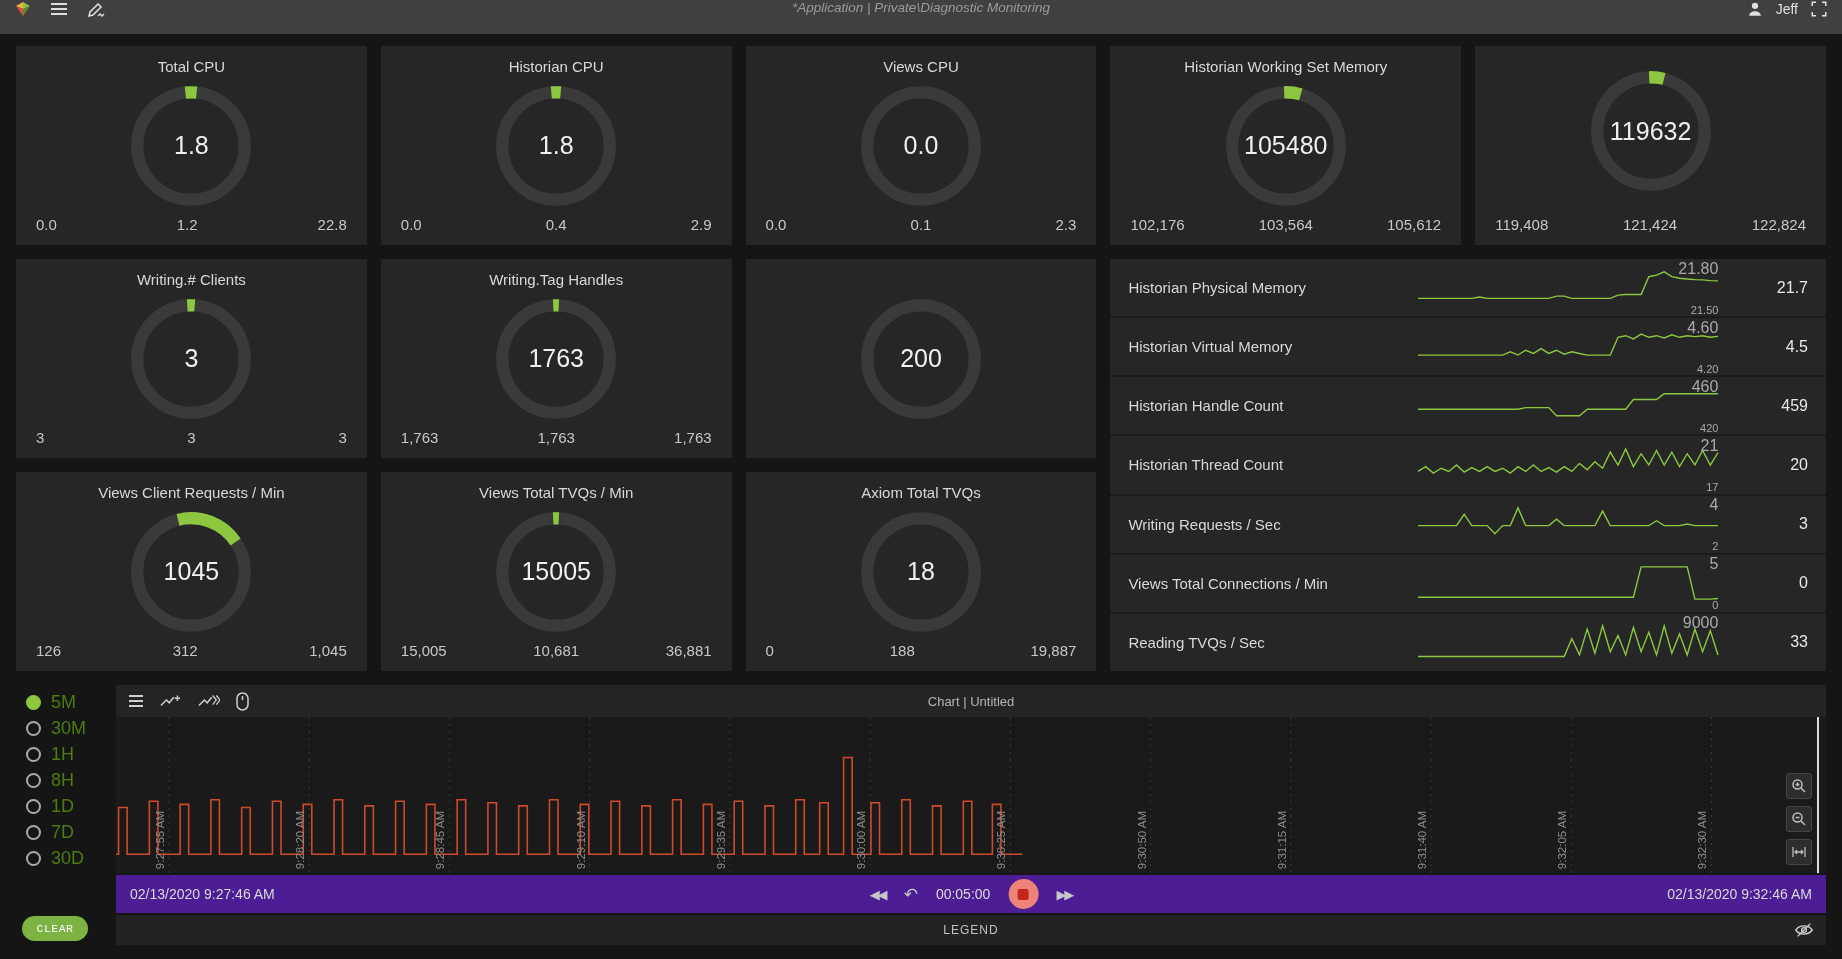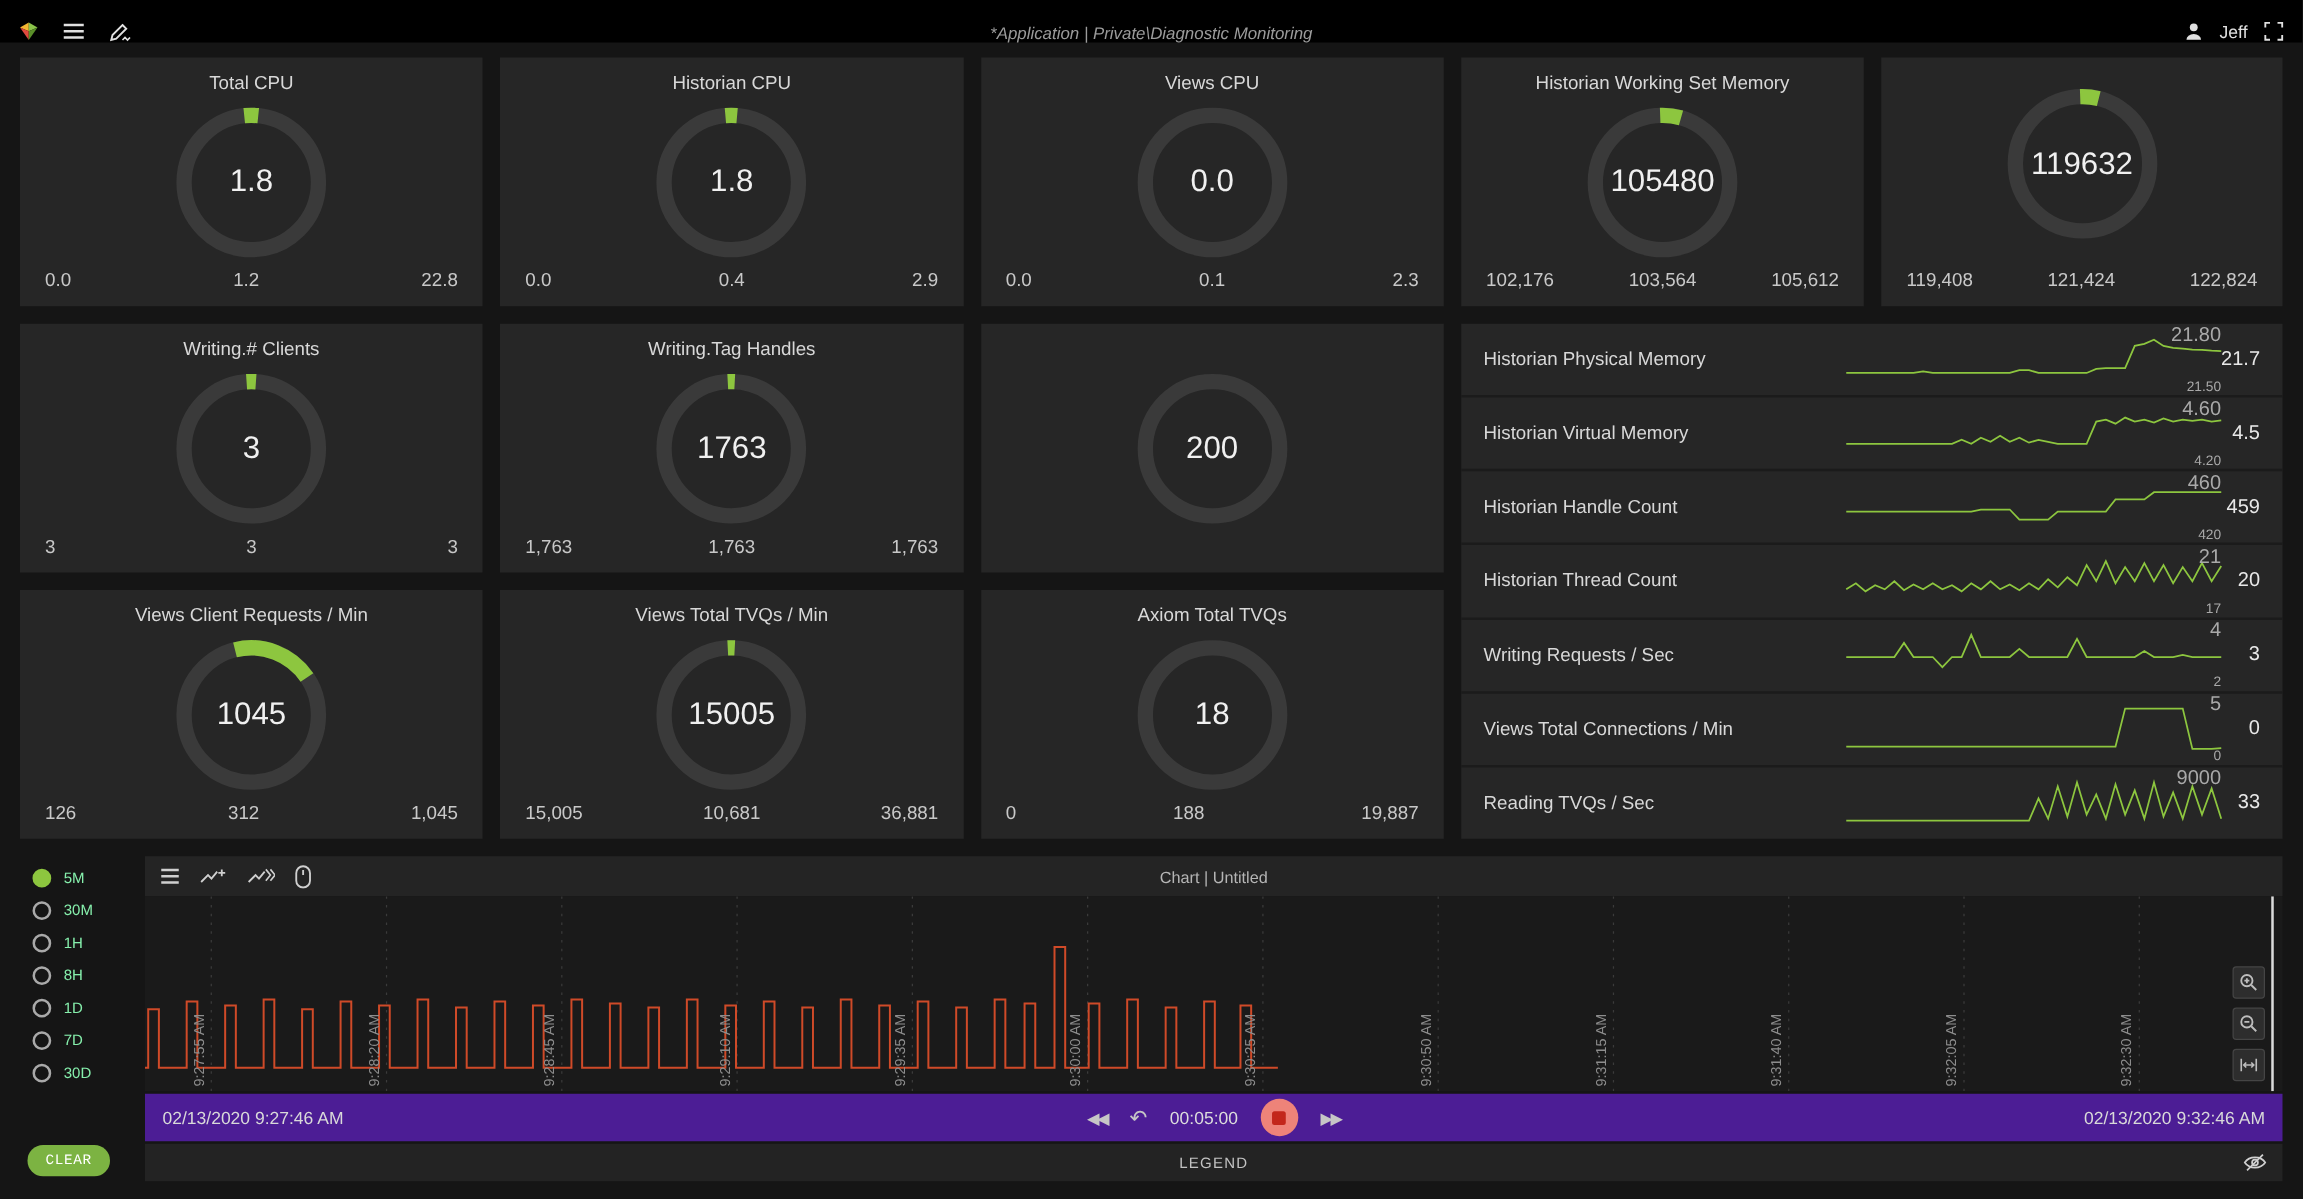--- a/index.html
+++ b/index.html
@@ -1,44 +1,44 @@
 <!DOCTYPE html>
 <html><head>
 <meta charset="utf-8">
 <style>
 *{box-sizing:border-box;margin:0;padding:0}
 body{width:1842px;height:959px;background:#151515;font-family:"Liberation Sans",sans-serif;color:#ddd;overflow:hidden}
-.topbar{height:34px;background:#000000;display:flex;align-items:flex-end;padding:0 14px;position:relative}
+.topbar{height:34px;background:#404040;display:flex;align-items:flex-start;padding:0 14px;position:relative}
 .tb-left{display:flex;align-items:center;gap:18px}
 .tb-title{position:absolute;left:50%;transform:translateX(-50%);font-style:italic;font-size:13.5px;color:#9b9b9b;white-space:nowrap}
 .tb-right{margin-left:auto;display:flex;align-items:center;gap:12px;font-size:14px;color:#e0e0e0}
 .icon-btn{display:flex;align-items:center;justify-content:center;cursor:pointer}
 svg.ico{display:block}
-.grid{margin:12px 16px 0;display:grid;grid-template-columns:repeat(3,1fr);grid-auto-rows:199px;gap:14px}
+.grid{margin:12px 16px 0;display:grid;grid-template-columns:repeat(5,1fr);grid-auto-rows:199px;gap:14px}
 .card{background:#262626;display:flex;flex-direction:column}
 .card-title{text-align:center;padding-top:12px;font-size:15px;color:#d8d8d8}
 .gauge-wrap{flex:1;position:relative;display:flex;align-items:center;justify-content:center}
 .gauge-wrap svg{width:132px;height:132px}
 .gauge-value{position:absolute;font-size:25px;color:#f0f0f0}
 .card-stats{display:flex;justify-content:space-between;padding:0 20px 12px;font-size:15px;color:#c8c8c8}
 .metrics-panel{grid-column:4/6;grid-row:2/4;background:#262626;display:flex;flex-direction:column}
 .spark-row{flex:1;display:flex;align-items:center;padding:0 18px}
 .spark-row + .spark-row{border-top:2px solid #1b1b1b}
 .spark-label{width:290px;font-size:15px;color:#d8d8d8}
 .spark-chart{position:relative;width:300px;height:38px}
 .spark-chart svg{position:absolute;inset:0;width:100%;height:100%;overflow:visible}
 .spark-hi{position:absolute;top:-9px;right:0;font-size:16px;color:#a9a9a9}
 .spark-lo{position:absolute;bottom:-9px;right:0;font-size:11px;color:#a9a9a9}
 .spark-value{flex:1;text-align:right;font-size:16px;color:#e8e8e8}
 .bottom{display:flex;margin:14px 16px 0;height:260px}
 .timeframes{width:100px;display:flex;flex-direction:column;padding:4px 0 0 2px}
 .tf-item{height:26px;display:flex;align-items:center;gap:10px;cursor:pointer;padding-left:8px}
 .tf-radio{width:15px;height:15px;border-radius:50%;border:2px solid #a9a9a9;flex:none}
 .tf-item.selected .tf-radio{border-color:#8dc63f;background:#8dc63f}
-.tf-label{font-size:12px;color:#86efac}
+.tf-label{font-size:18px;color:#4d7c0f}
 .clear-button{margin:auto 0 4px 4px;width:66px;height:25px;border:none;border-radius:13px;background:#7cb342;color:#fff;font-size:11.5px;font-family:Liberation Mono, monospace;cursor:pointer;letter-spacing:.5px}
 .chart-panel{flex:1;display:flex;flex-direction:column;min-width:0}
 .chart-header{height:32px;background:#242424;display:flex;align-items:center;gap:16px;padding:0 12px;position:relative}
 .chart-title{position:absolute;left:50%;transform:translateX(-50%);font-size:13px;color:#b5b5b5}
 .plot{flex:1;background:#1a1a1a;position:relative;overflow:hidden}
 .plot-svg{position:absolute;inset:0;width:100%;height:100%}
 .tick-label{position:absolute;bottom:4px;writing-mode:vertical-rl;transform:rotate(180deg);font-size:11.5px;color:#8d8d8d;white-space:nowrap}
 .time-cursor{position:absolute;top:0;bottom:0;right:7px;width:2px;background:#dcdcdc}
 .zoom-stack{position:absolute;right:14px;bottom:8px;display:flex;flex-direction:column;gap:7px}
 .zoom-btn{width:26px;height:26px;background:#2d2d2d;border:1px solid #454545;border-radius:3px;display:flex;align-items:center;justify-content:center;cursor:pointer}

